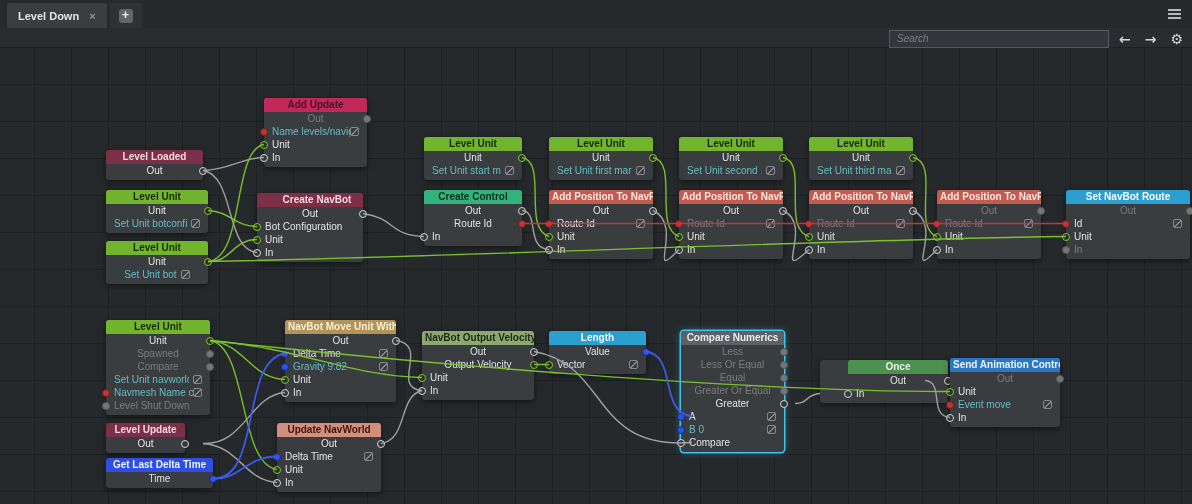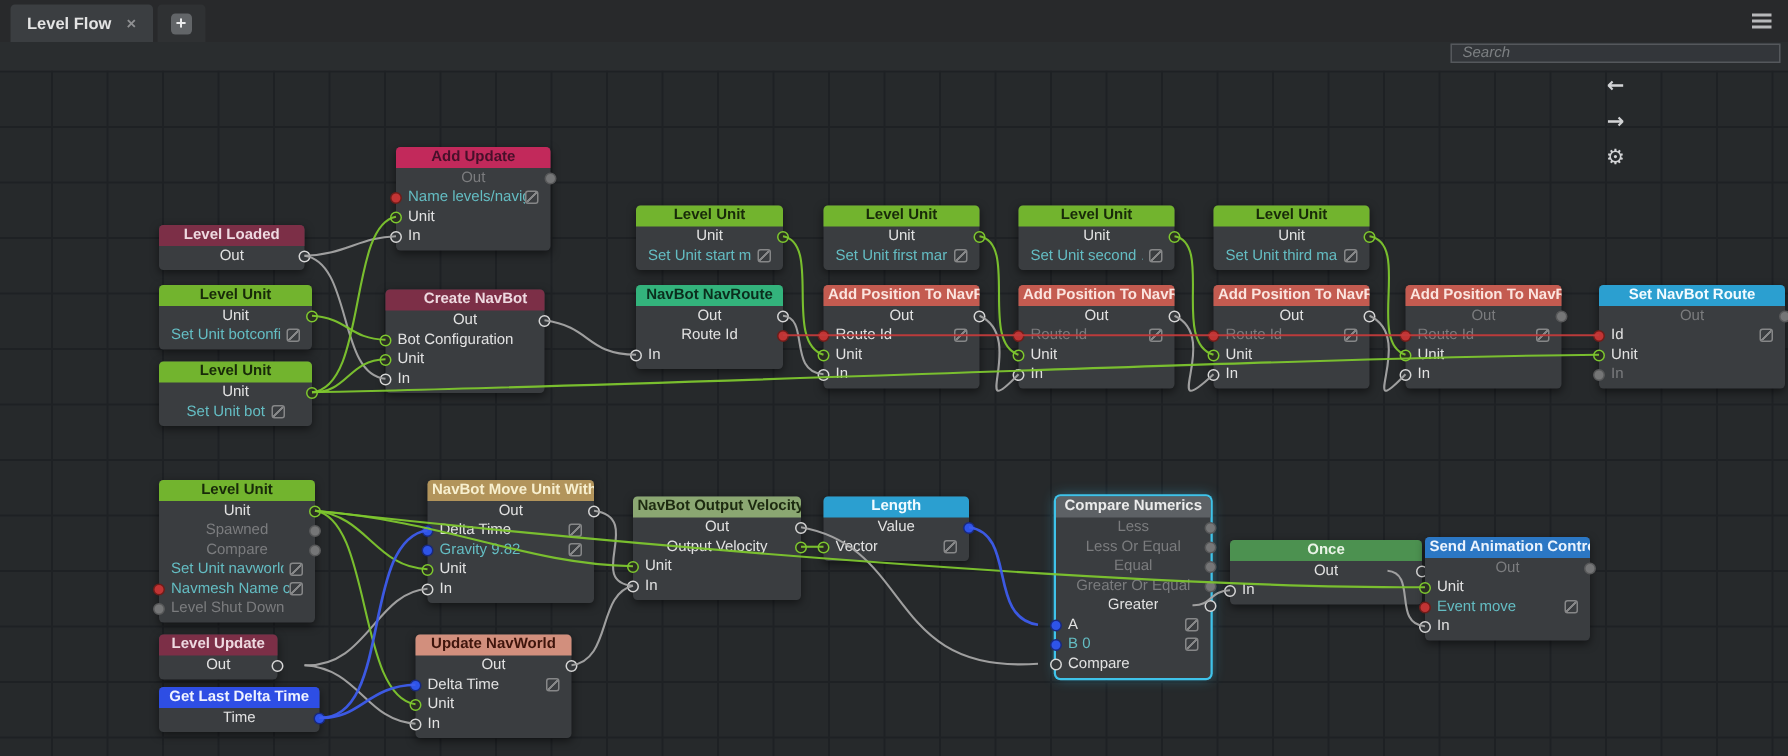--- a/index.html
+++ b/index.html
@@ -24,21 +24,21 @@
 
   
   .canvas { position:absolute; top:28px; left:0; right:0; bottom:0; background:#26292b;
     background-image: linear-gradient(#1e2124 1px, transparent 1px),
                       linear-gradient(90deg,#1e2124 1px, transparent 1px);
     background-size:37px 37px; background-position:-3px 19px; }
   .topstrip { position:absolute; top:28px; left:0; right:0; height:19px; background:#2a2d2f; z-index:1; }
 
   
   .toolbar { position:absolute; top:29px; right:5px; height:19px; display:flex;
-    align-items:center; gap:6px; z-index:7;flex-direction:column; }
+    align-items:center; gap:6px; z-index:7; }
   .search { width:220px; height:18px; background:#33363a; border:1px solid #55585c;
     color:#cfd0d2; font-size:10px; padding:0 7px; outline:none;
     font-family:"Liberation Sans", sans-serif; }
   .search::placeholder { color:#7d8083; font-style:italic; }
   .tbtn { background:none; border:none; color:#d2d3d5; font-size:14px; font-weight:bold;
     padding:0 4px; cursor:pointer; font-family:"DejaVu Sans", sans-serif; line-height:18px; }
 
   
   #nodes { position:absolute; inset:0; z-index:2; }
   .node { position:absolute; background:#3a3d40; border-radius:3px; padding-bottom:3px;
@@ -68,21 +68,21 @@
 
   #wires { position:absolute; inset:0; z-index:3; pointer-events:none; }
 </style>
 </head>
 <body>
 
 <div class="stage">
 
   <div class="tabbar">
     <div class="tab">
-      <span>Level Flow</span>
+      <span>Level Down</span>
       <span class="tab-close">×</span>
     </div>
     <div class="tab-add">
       <span class="plus">+</span>
     </div>
     <div class="menu">
         <i></i>
         <i></i>
         <i></i>
       </div>
@@ -172,21 +172,21 @@
         <div class="row out">
           <span class="lbl">Unit</span>
           <span class="dot od green"></span>
         </div>
         <div class="row field">
           <span class="lbl teal">Set Unit start mar…</span>
           <span class="edit"></span>
         </div>
       </div>
       <div class="node" style="left: 424px; top: 190px; width: 98px;">
-        <div class="hdr" style="background: rgb(51, 179, 124); color: rgb(11, 46, 29);">NavBot NavRoute</div>
+        <div class="hdr" style="background: rgb(51, 179, 124); color: rgb(11, 46, 29);">Create Control</div>
         <div class="row out">
           <span class="lbl">Out</span>
           <span class="dot od exec"></span>
         </div>
         <div class="row out">
           <span class="lbl">Route Id</span>
           <span class="dot od red"></span>
         </div>
         <div class="row in">
           <span class="dot idot exec"></span>
@@ -403,21 +403,21 @@
         <div class="row out">
           <span class="lbl">Value</span>
           <span class="dot od blue"></span>
         </div>
         <div class="row in">
           <span class="dot idot green"></span>
           <span class="lbl">Vector</span>
           <span class="edit"></span>
         </div>
       </div>
-      <div class="node selected" style="left: 704px; top: 331px; width: 103px;">
+      <div class="node selected" style="left: 681px; top: 331px; width: 103px;">
         <div class="hdr" style="background: rgb(93, 97, 101); color: rgb(236, 236, 236);">Compare Numerics</div>
         <div class="row out">
           <span class="lbl dim">Less</span>
           <span class="dot od gray"></span>
         </div>
         <div class="row out">
           <span class="lbl dim">Less Or Equal</span>
           <span class="dot od gray"></span>
         </div>
         <div class="row out">
@@ -440,21 +440,21 @@
         <div class="row in">
           <span class="dot idot blue"></span>
           <span class="lbl teal">B 0</span>
           <span class="edit"></span>
         </div>
         <div class="row in">
           <span class="dot idot exec"></span>
           <span class="lbl">Compare</span>
         </div>
       </div>
-      <div class="node" style="left: 820px; top: 360px; width: 128px;">
+      <div class="node" style="left: 820px; top: 360px; width: 128px; padding-left: 28px;">
         <div class="hdr" style="background: rgb(76, 145, 80); color: rgb(233, 243, 230);">Once</div>
         <div class="row out">
           <span class="lbl">Out</span>
           <span class="dot od exec"></span>
         </div>
         <div class="row in">
           <span class="dot idot exec"></span>
           <span class="lbl">In</span>
         </div>
       </div>

